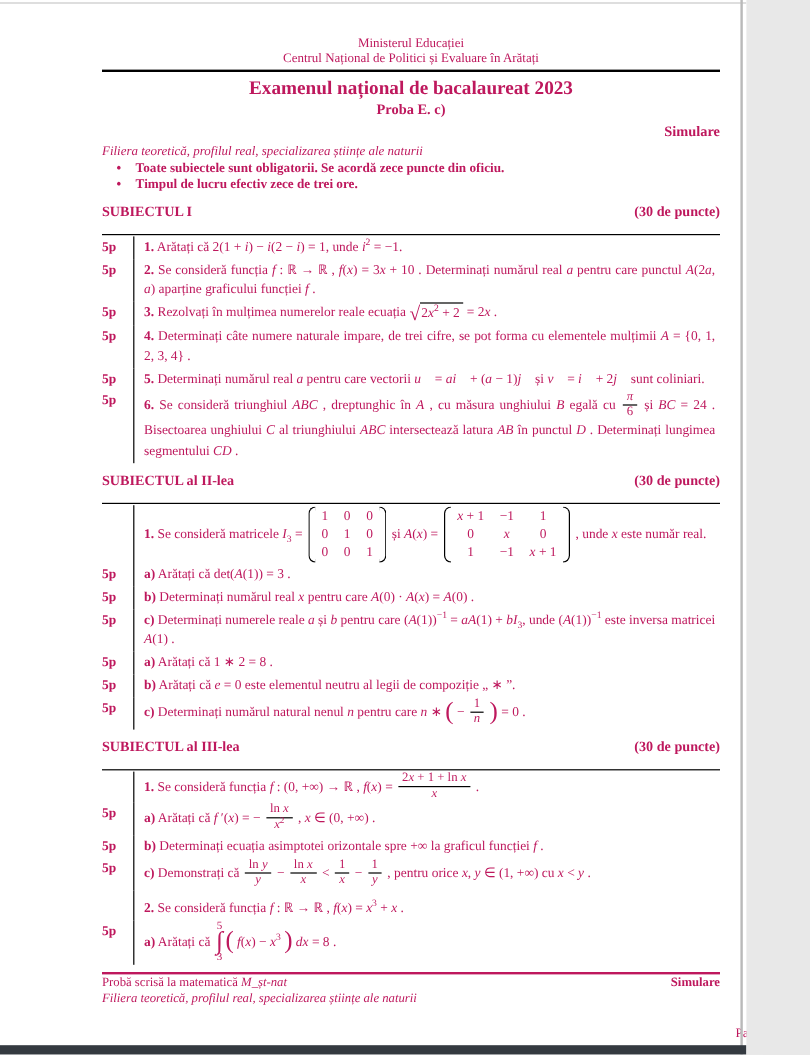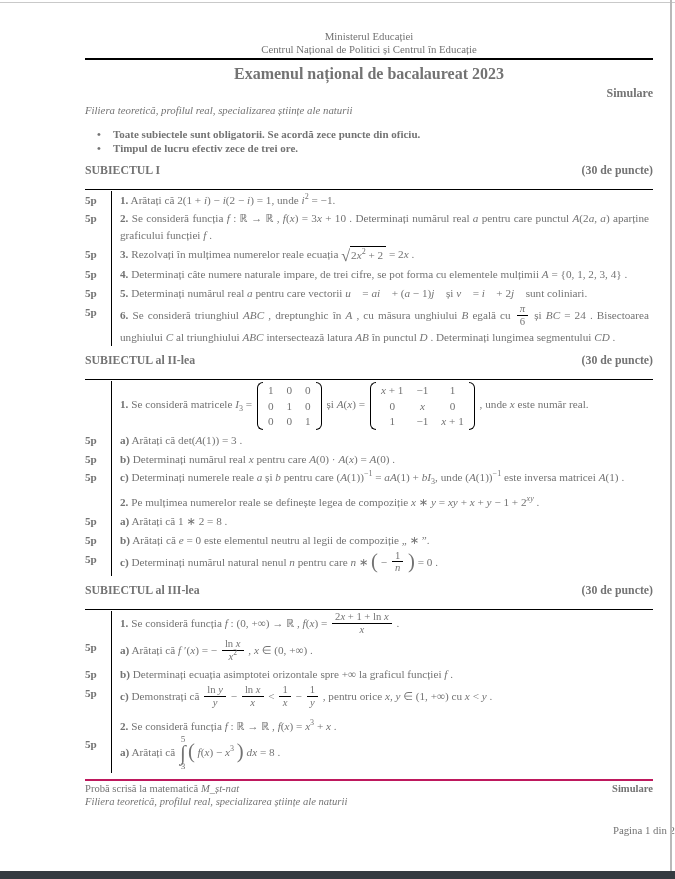--- a/index.html
+++ b/index.html
@@ -1,33 +1,33 @@
 <!DOCTYPE html>
 <html style="--band: #343a40; --edge: #b9b9b9; --rule: #000000;"><head>
 <meta charset="utf-8">
 <style>
   html,body{margin:0;padding:0;background:#e8e8e8;}
   .page{
-    position:relative; width:675px; height:879px; background:#ffffff;
-    font-family:"Liberation Serif", serif; color:#737373; overflow:hidden;
+    position:relative; width:622px; height:879px; background:#ffffff;
+    font-family:"Liberation Serif", serif; color:#be185d; overflow:hidden;
     box-sizing:border-box;
   }
   .content{padding:30px 22px 0 85px; box-sizing:border-box;}
   .small{font-size:10.8px; line-height:1.25;}
   .center{text-align:center;}
   .bold{font-weight:bold;}
   .italic{font-style:italic;}
 
   .head-block{border-bottom:2px solid #000; padding-bottom:1px;}
   .exam-title{font-size:16px; font-weight:bold; margin-top:5px; text-align:center;}
   .exam-sub{font-size:12px; font-weight:bold; text-align:center; line-height:1.35;}
   .simulare{font-size:12px; font-weight:bold; text-align:right; margin-top:3px;}
 
   .filiera{font-style:italic; font-size:10.8px; margin-top:3px;}
-  .bullets{margin:11px 0 0 0; padding:0; list-style:none;}
+  .bullets{margin:1px 0 0 0; padding:0; list-style:none;}
   .bullets li{font-weight:bold; font-size:11px; line-height:1.3; padding-left:28px; position:relative;}
   .bullets li::before{content:"•"; position:absolute; left:12px;}
 
   .sec-head{display:flex; justify-content:space-between; font-weight:bold; font-size:11.8px;
     border-bottom:1.5px solid #000; margin:7px 0 1px 0; padding-bottom:11px;}
   .items{font-size:11.2px; line-height:1.5;}
   .item{display:flex; align-items:stretch;}
   .item .pts{width:26px; flex:none; font-weight:bold; padding-top:1px;}
   .item .txt{flex:1; border-left:1px solid #000; padding:1px 4px 1px 8px; text-align:justify;}
   .item.gap .txt{padding-top:7px;}
@@ -68,24 +68,25 @@
 <body>
 
 <div class="page">
   <div class="scan-top"></div>
   <div class="scan-right"></div>
   <div class="scan-bottom"></div>
 
   <div class="content">
     <div class="head-block">
       <div class="center small">Ministerul Educației</div>
-      <div class="center small">Centrul Național de Politici și Centrul în Educație</div>
+      <div class="center small">Centrul Național de Politici și Evaluare în Arătați</div>
     </div>
 
     <div class="exam-title">Examenul național de bacalaureat 2023</div>
+    <div class="exam-sub">Proba E. c)</div>
     <div class="simulare">Simulare</div>
 
     <div class="filiera">Filiera teoretică, profilul real, specializarea științe ale naturii</div>
     <ul class="bullets" id="bullets">
         <li>Toate subiectele sunt obligatorii. Se acordă zece puncte din oficiu.</li>
         <li>Timpul de lucru efectiv zece de trei ore.</li>
       </ul>
 
     <div id="sections">
         <section>
@@ -168,24 +169,20 @@
               <div class="pts">5p</div>
               <div class="txt"><b>a)</b> Arătați că det(<i>A</i>(1)) = 3 .</div>
             </div>
             <div class="item">
               <div class="pts">5p</div>
               <div class="txt"><b>b)</b> Determinați numărul real <i>x</i> pentru care <i>A</i>(0) · <i>A</i>(<i>x</i>) = <i>A</i>(0) .</div>
             </div>
             <div class="item">
               <div class="pts">5p</div>
               <div class="txt"><b>c)</b> Determinați numerele reale <i>a</i> și <i>b</i> pentru care (<i>A</i>(1))<sup>−1</sup> = <i>aA</i>(1) + <i>bI</i><sub>3</sub>, unde (<i>A</i>(1))<sup>−1</sup> este inversa matricei <i>A</i>(1) .</div>
-            </div>
-            <div class="item gap">
-              <div class="pts"></div>
-              <div class="txt"><b>2.</b> Pe mulțimea numerelor reale se definește legea de compoziție <i>x</i> ∗ <i>y</i> = <i>xy</i> + <i>x</i> + <i>y</i> − 1 + 2<sup><i>xy</i></sup> .</div>
             </div>
             <div class="item">
               <div class="pts">5p</div>
               <div class="txt"><b>a)</b> Arătați că 1 ∗ 2 = 8 .</div>
             </div>
             <div class="item">
               <div class="pts">5p</div>
               <div class="txt"><b>b)</b> Arătați că <i>e</i> = 0 este elementul neutru al legii de compoziție „ ∗ ”.</div>
             </div>
             <div class="item">

